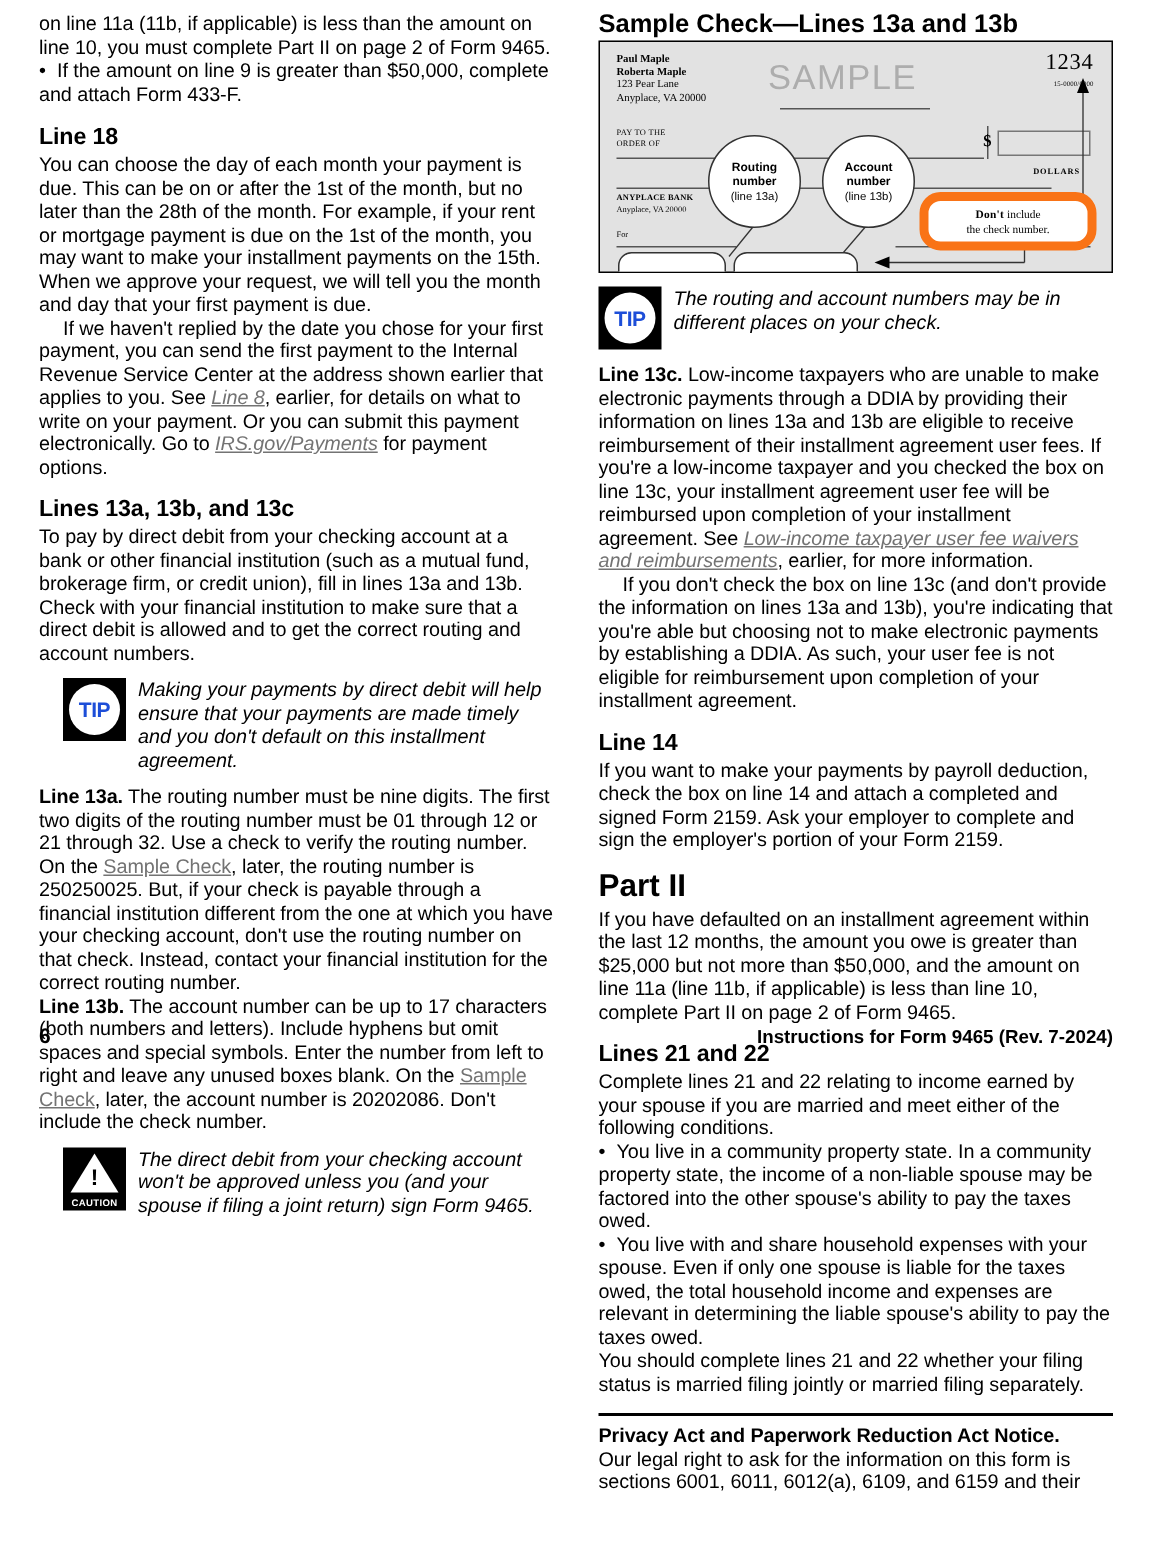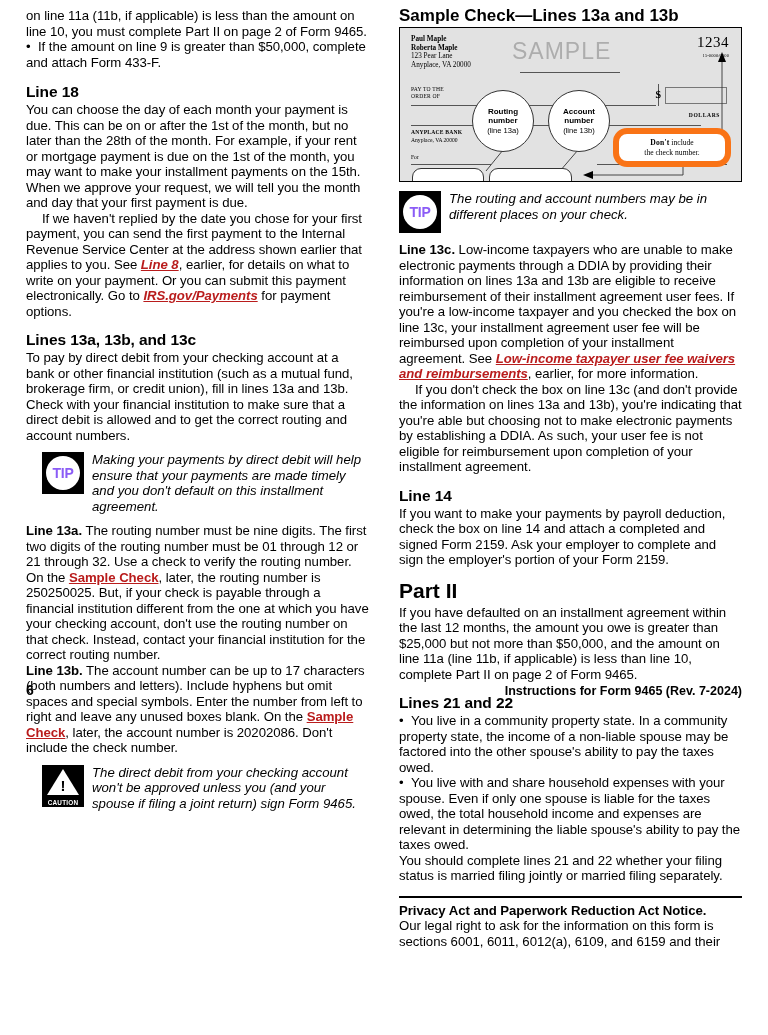--- a/index.html
+++ b/index.html
@@ -61,24 +61,23 @@
   h3.boxhead {
     font-size: 17px;
     font-weight: bold;
     margin: 0 0 4px 0;
     line-height: 15px;
   }
 
   .runin { font-weight: bold; }
 
   a.lnk, .lnk {
-    color: #b91c1c;
+    color: #737373;
     text-decoration: underline;
     font-style: italic;
-    font-weight: bold;
   }
   .lnk.plain { font-style: normal; }
 
   .bullet { padding-left: 0; text-indent: 0; }
   .bullet .dot { display: inline-block; width: 12px; }
 
   
   .callout {
     display: flex;
     align-items: flex-start;
@@ -104,21 +103,21 @@
     left: 4px; top: 4px;
     width: 34px; height: 34px;
     border-radius: 50%;
     background: #fff;
     display: flex;
     align-items: center;
     justify-content: center;
     font-weight: bold;
     font-size: 14px;
     letter-spacing: -0.3px;
-    color: #8b5cf6;
+    color: #1d4ed8;
   }
   .icon-caution {
     width: 42px; height: 42px;
     background: #000;
     flex: 0 0 42px;
     position: relative;
     margin-left: 16px;
   }
   .icon-caution .tri {
     position: absolute;
@@ -436,20 +435,21 @@
 
       <p class="para indent gap-before">If you don't check the box on line 13c (and don't provide the information on lines 13a and 13b), you're indicating that you're able but choosing not to make electronic payments by establishing a DDIA. As such, your user fee is not eligible for reimbursement upon completion of your installment agreement.</p>
 
       <h2 class="sec">Line 14</h2>
       <p class="para">If you want to make your payments by payroll deduction, check the box on line 14 and attach a completed and signed Form 2159. Ask your employer to complete and sign the employer's portion of your Form 2159.</p>
 
       <h1 class="part">Part II</h1>
       <p class="para">If you have defaulted on an installment agreement within the last 12 months, the amount you owe is greater than $25,000 but not more than $50,000, and the amount on line 11a (line 11b, if applicable) is less than line 10, complete Part II on page 2 of Form 9465.</p>
 
       <h2 class="sec">Lines 21 and 22</h2>
+      <p class="para">Complete lines 21 and 22 relating to income earned by your spouse if you are married and meet either of the following conditions.</p>
       <p class="para bullet"><span class="dot">•</span><span>You live in a community property state. In a community property state, the income of a non-liable spouse may be factored into the other spouse's ability to pay the taxes owed.</span></p>
       <p class="para bullet"><span class="dot">•</span><span>You live with and share household expenses with your spouse. Even if only one spouse is liable for the taxes owed, the total household income and expenses are relevant in determining the liable spouse's ability to pay the taxes owed.</span></p>
       <p class="para">You should complete lines 21 and 22 whether your filing status is married filing jointly or married filing separately.</p>
 
       <div class="privacy-rule"></div>
       <p class="para"><span class="runin">Privacy Act and Paperwork Reduction Act Notice.</span></p>
       <p class="para">Our legal right to ask for the information on this form is sections 6001, 6011, 6012(a), 6109, and 6159 and their</p>
 
     </div>
   </div>

